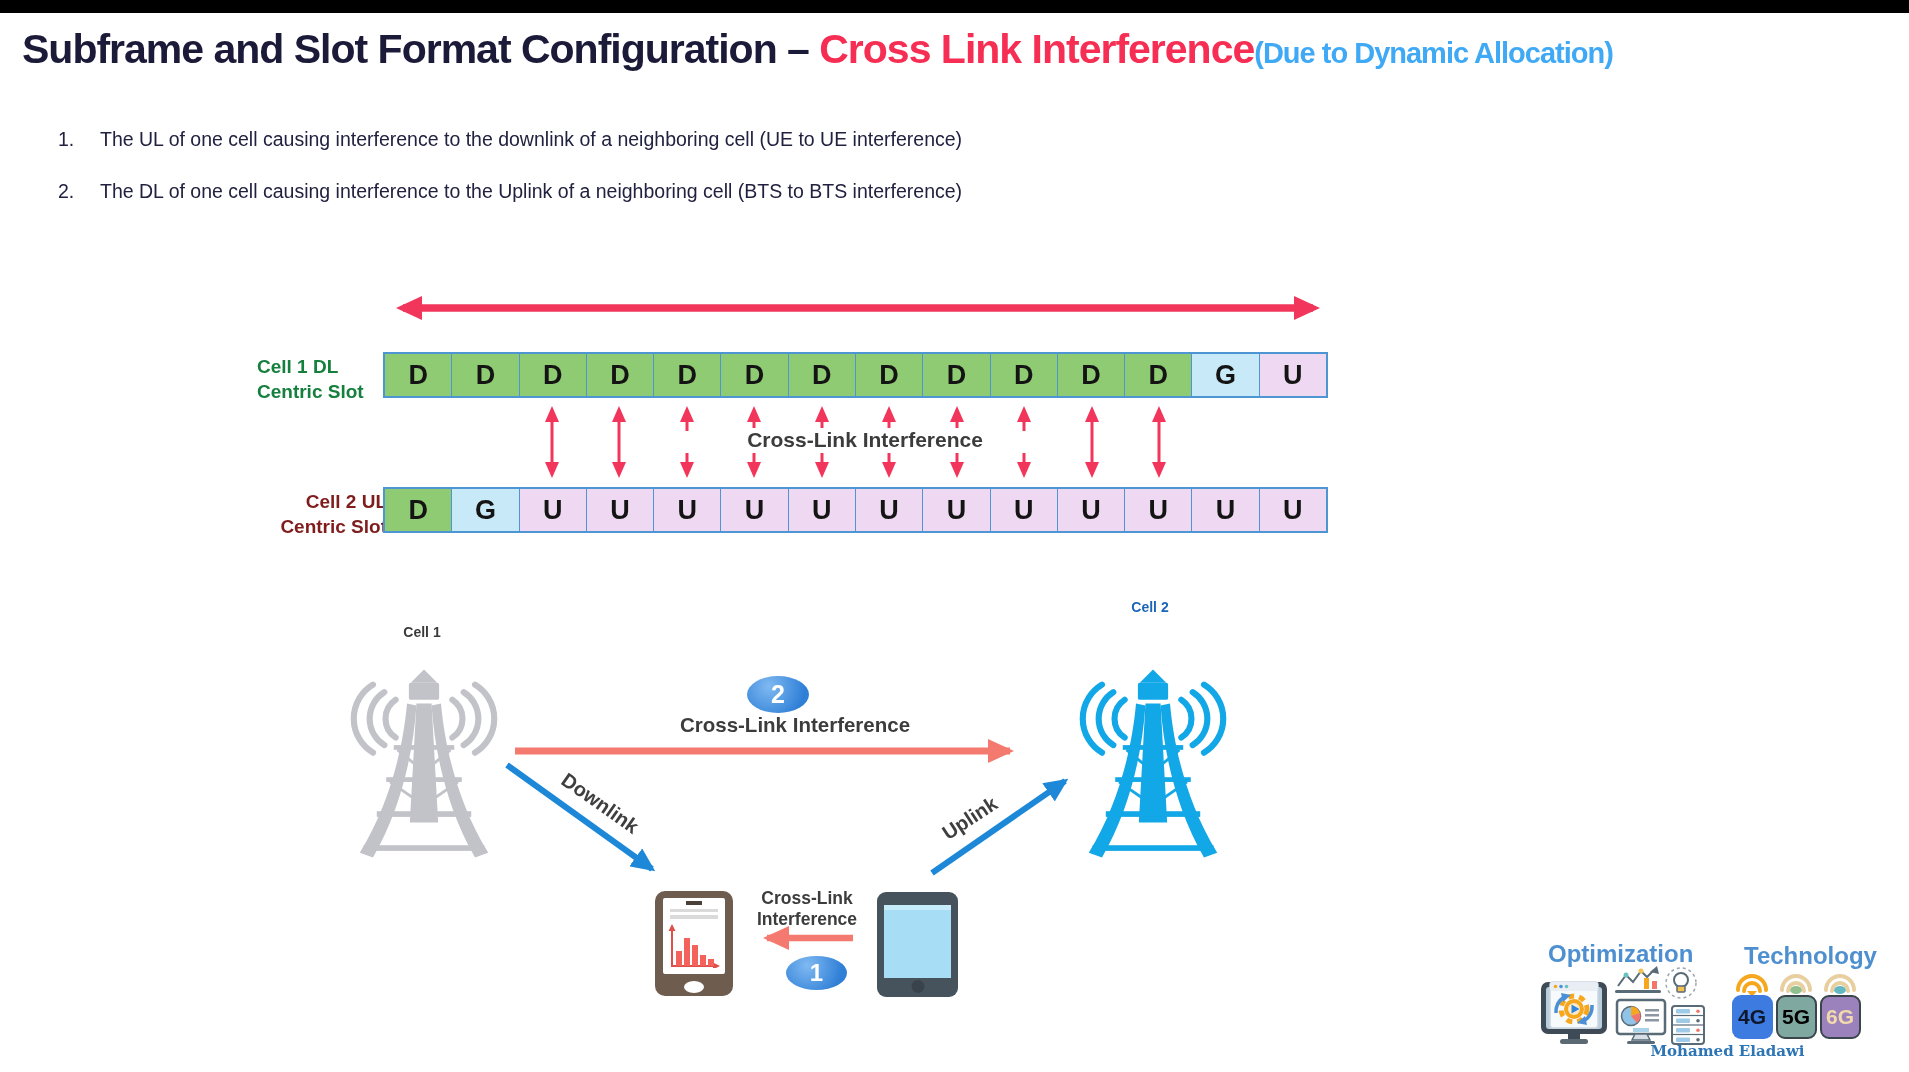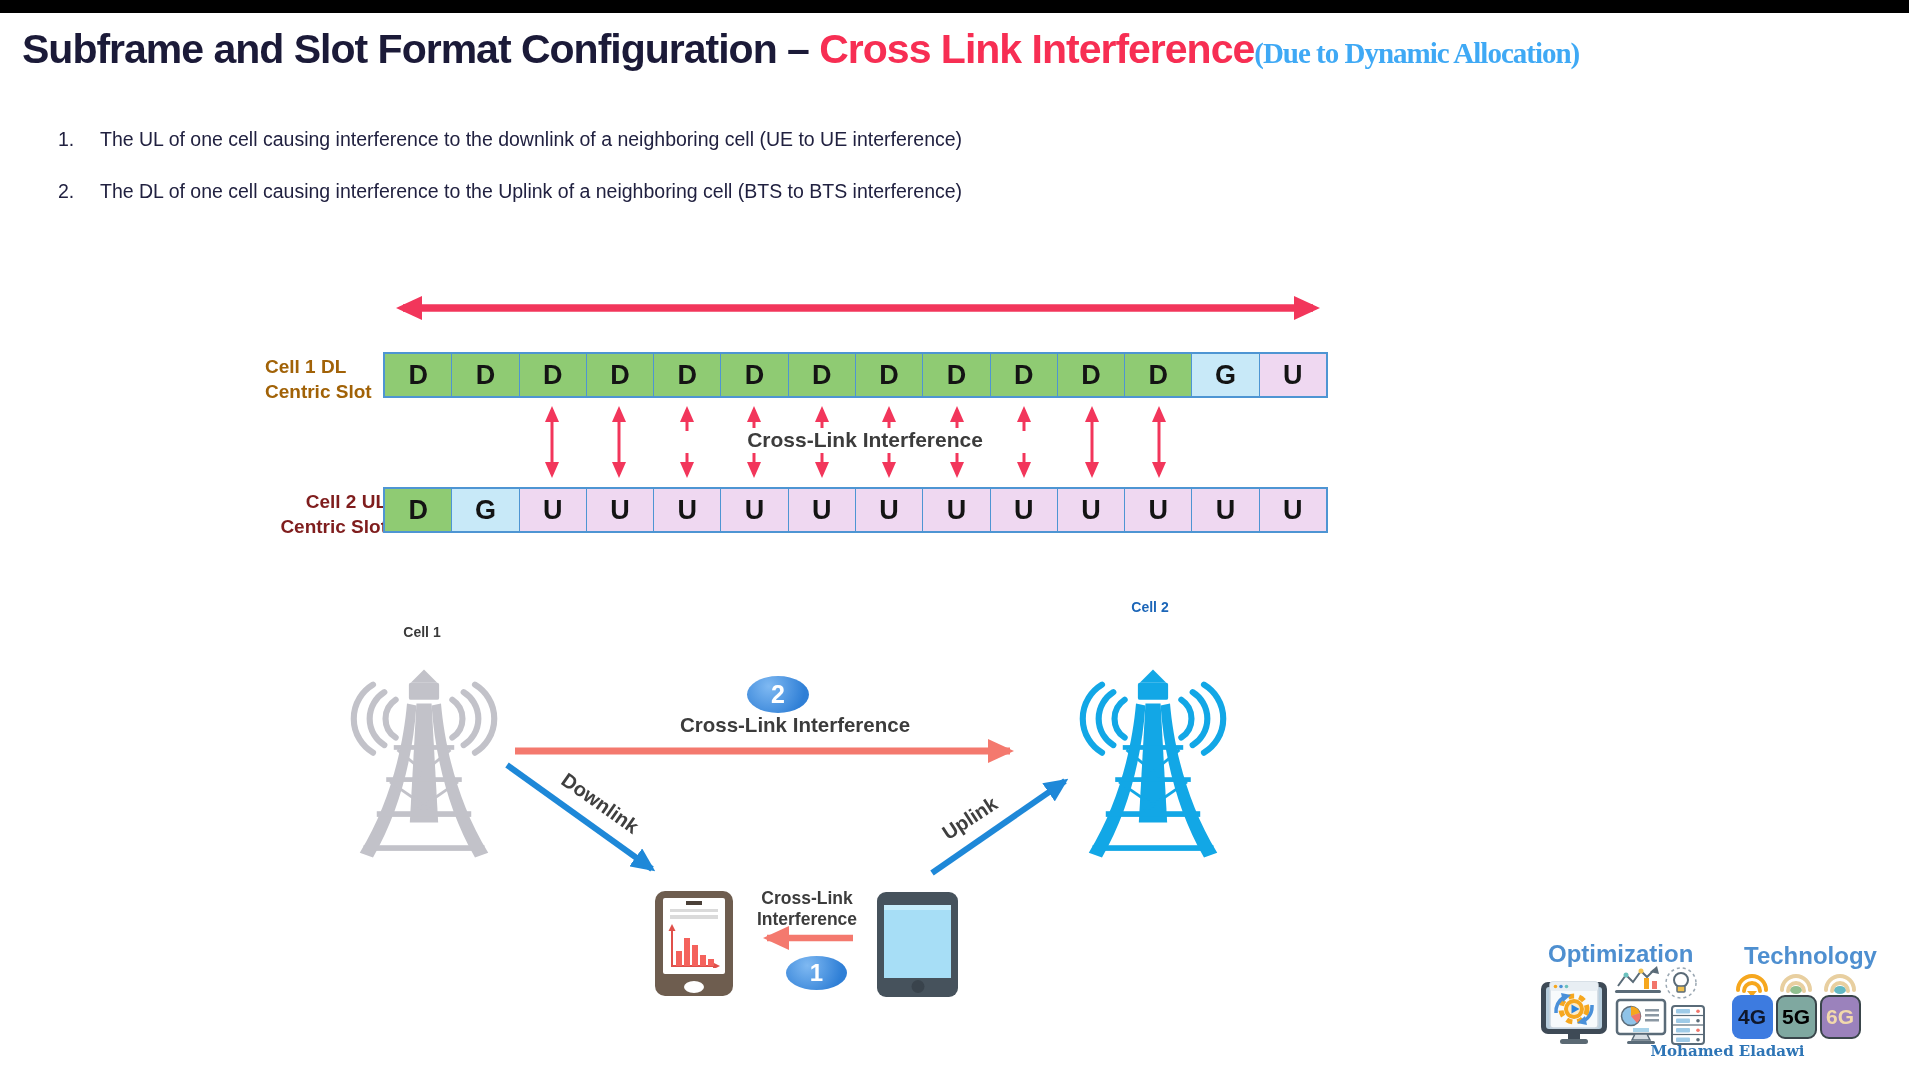--- a/index.html
+++ b/index.html
@@ -7,36 +7,36 @@
          font-family:"Liberation Sans",sans-serif;}
   [data-name]{box-sizing:border-box;}
 
   
   .top-bar{position:absolute;left:0;top:0;width:1909px;height:13px;background:#000;}
 
   
   .title{position:absolute;left:22px;top:26px;margin:0;white-space:nowrap;font-weight:bold;letter-spacing:-1px;}
   .t-main{color:#1B1A38;font-size:41px;}
   .t-red{color:#F72E53;font-size:41px;}
-  .t-blue{color:#3FA9F5;font-size:29px;font-family:Liberation Serif, serif;}
+  .t-blue{color:#3FA9F5;font-size:29px;}
 
   
   .bullets{position:absolute;left:58px;top:128px;margin:0;padding:0;list-style:none;}
   .bullet{display:flex;gap:20px;margin-bottom:29px;font-size:19.5px;color:#212140;}
   .bullet .num{width:22px;}
 
   
   .slot-label{position:absolute;left:383px;top:270px;width:945px;text-align:center;
               font-size:21.5px;font-weight:bold;color:#F2365B;}
   .h-arrow{position:absolute;left:383px;top:296px;}
   .v-arrows{position:absolute;left:383px;top:398px;}
   .cli-mid{position:absolute;left:745px;top:428px;width:240px;text-align:center;
            font-size:21px;font-weight:bold;color:#3C3C3C;background:#fff;}
   .row-label{position:absolute;left:257px;width:130px;font-size:19px;line-height:25px;font-weight:bold;}
-  .row-label.gray{top:354px;color:#a16207;margin-left:8px;}
+  .row-label.gray{top:354px;color:#15803d;}
   .row-label.blue{top:489px;color:#7f1d1d;text-align:right;}
   .slot-row{position:absolute;left:383px;width:945px;height:46px;display:flex;
             border:2px solid #4E95D3;background:#fff;}
   .slot-row.r1{top:352px;}
   .slot-row.r2{top:487px;}
   .cell{flex:1;display:flex;align-items:center;justify-content:center;
         font-size:27px;font-weight:bold;color:#141414;border-left:1.5px solid #4E95D3;}
   .cell:first-child{border-left:none;}
   .cell[data-type="D"]{background:#8FCB73;}
   .cell[data-type="G"]{background:#C8E9F8;}

